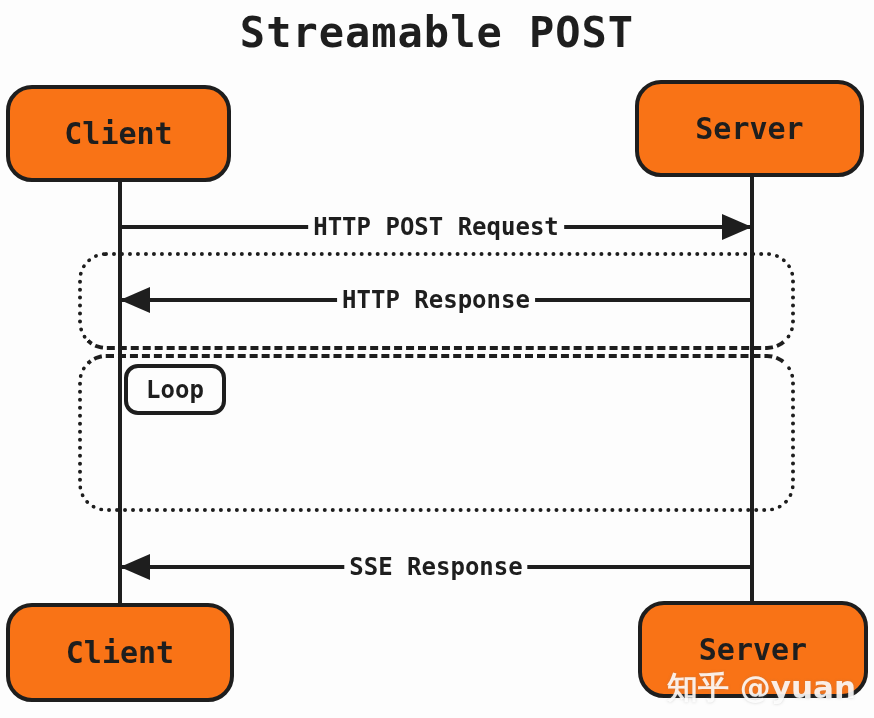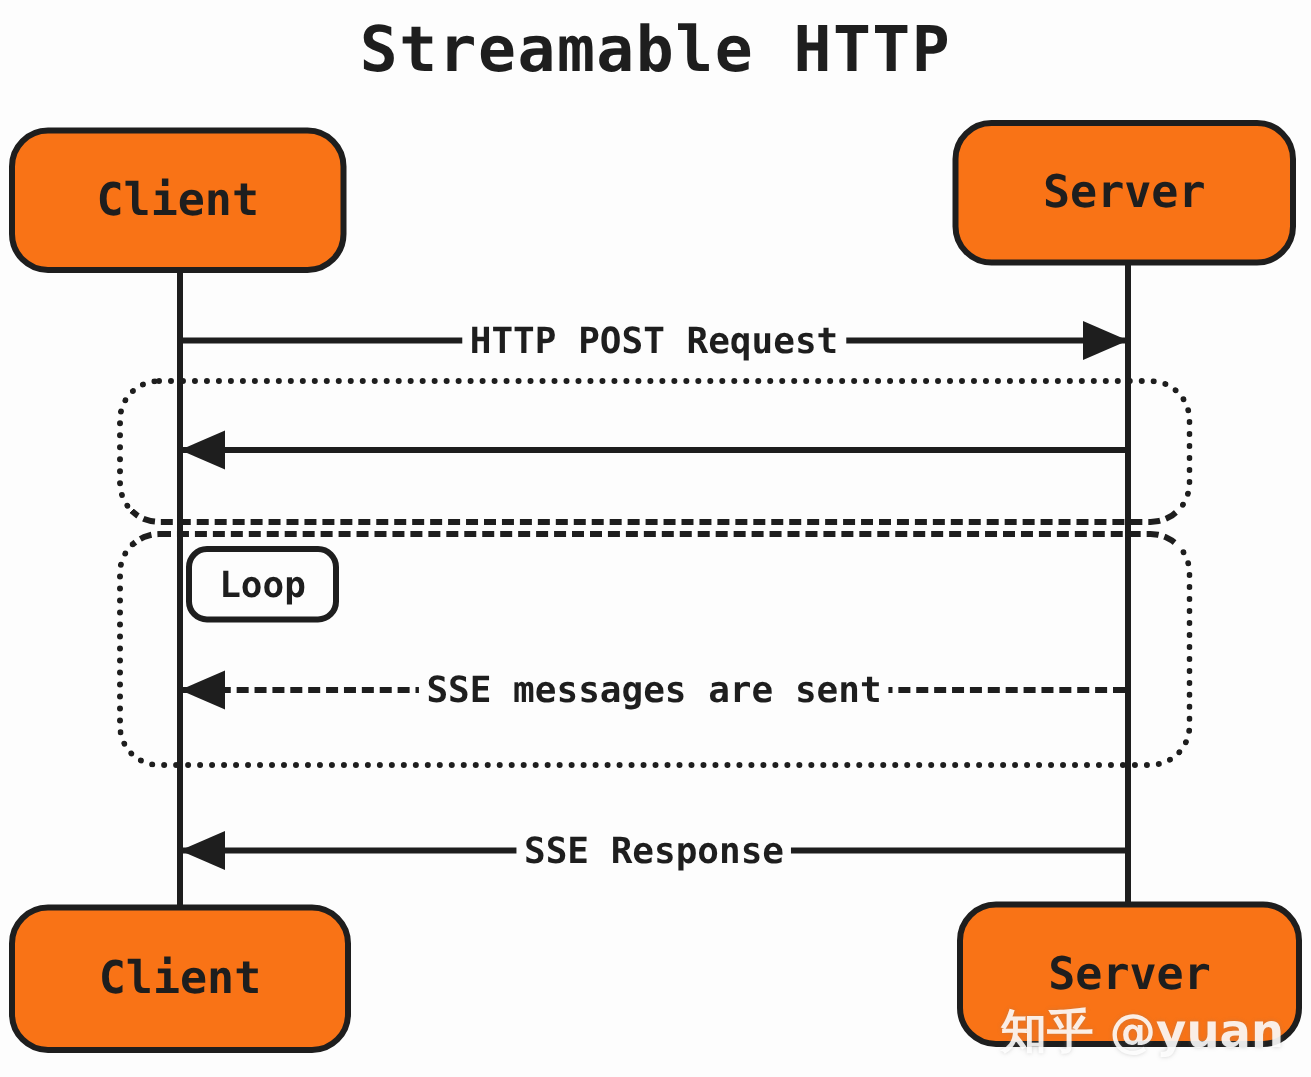--- a/index.html
+++ b/index.html
@@ -128,21 +128,21 @@
     color: rgba(255,255,255,0.88);
     text-shadow: 0 0 3px rgba(130,130,130,0.35);
     white-space: nowrap;
   }
 </style>
 </head>
 <body>
 
 <div class="canvas">
 
-  <div class="title">Streamable HTTP</div>
+  <div class="title">Streamable POST</div>
 
   <div class="actor top-left">
     <span>Client</span>
   </div>
   <div class="actor top-right">
     <span>Server</span>
   </div>
 
   <div class="lifeline left"></div>
   <div class="lifeline right"></div>
@@ -152,31 +152,27 @@
 
   <div class="msg m1">
     <div class="line"></div>
     <div class="head right"></div>
     <div class="label">HTTP POST Request</div>
   </div>
 
   <div class="msg m2">
     <div class="line"></div>
     <div class="head left"></div>
+    <div class="label">HTTP Response</div>
   </div>
 
   <div class="loop-badge">
     <span>Loop</span>
   </div>
 
-  <div class="msg m3">
-    <div class="line dashed"></div>
-    <div class="head left"></div>
-    <div class="label">SSE messages are sent</div>
-  </div>
 
   <div class="msg m4">
     <div class="line"></div>
     <div class="head left"></div>
     <div class="label">SSE Response</div>
   </div>
 
   <div class="actor bottom-left">
     <span>Client</span>
   </div>

